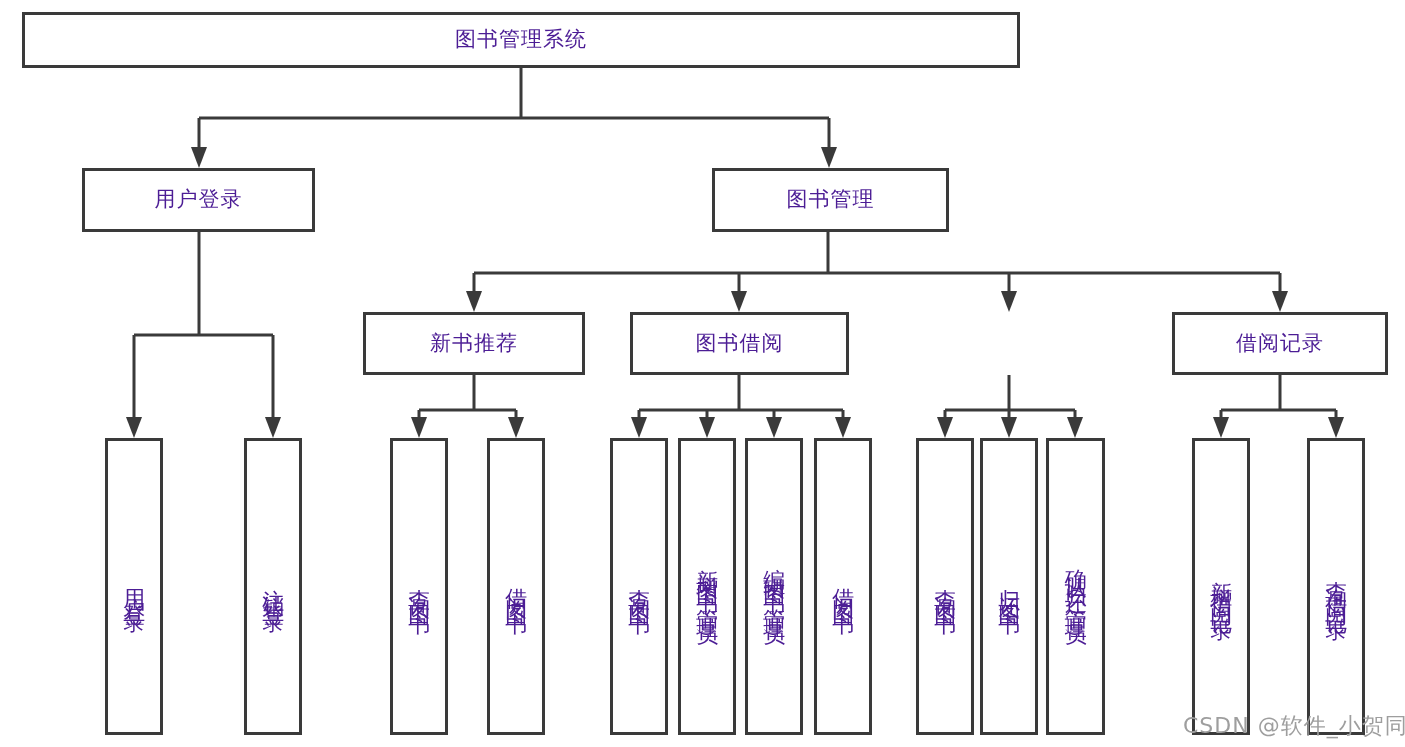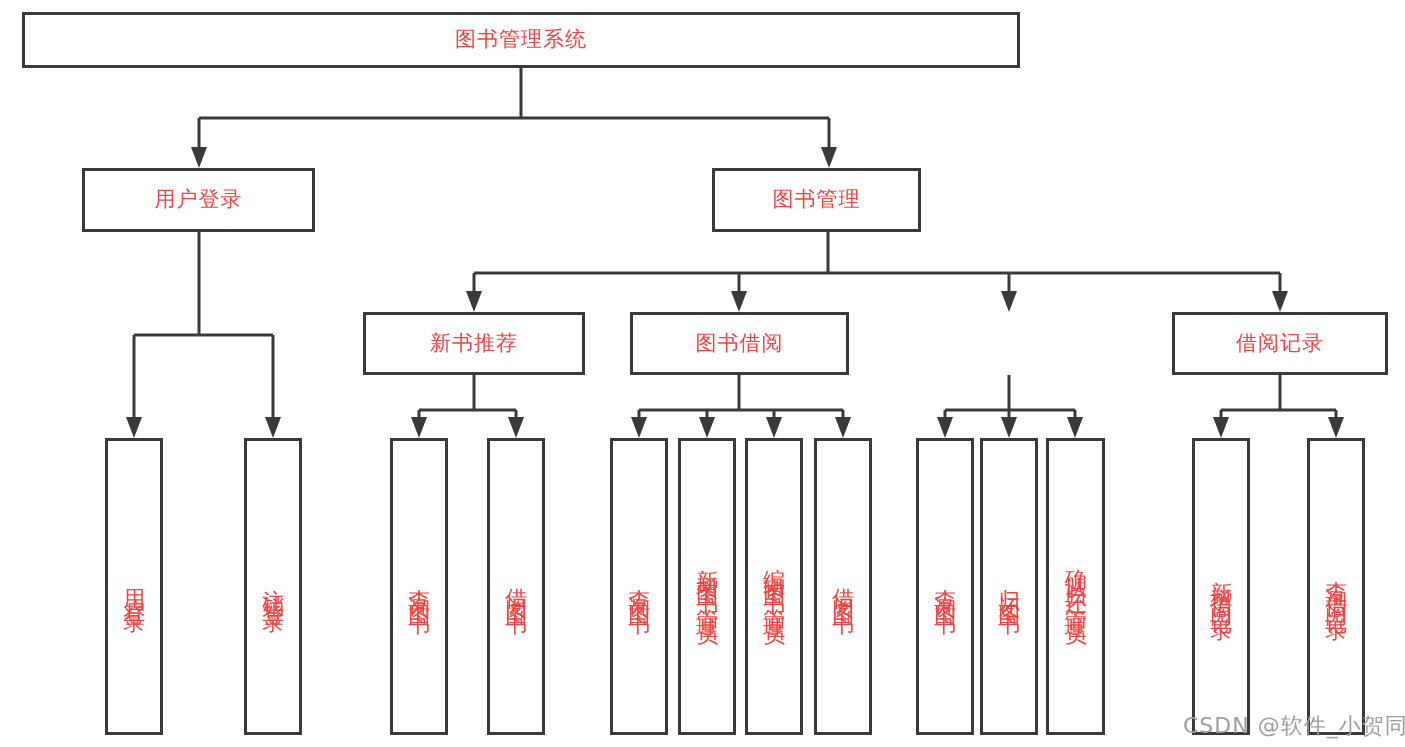--- a/index.html
+++ b/index.html
@@ -7,21 +7,21 @@
   body { font-family: "DejaVu Sans", "Liberation Sans", sans-serif; position: relative; }
 
   .stage { position: absolute; left: 0; top: 0; width: 1405px; height: 747px; }
 
   svg.connectors { position: absolute; left: 0; top: 0; }
 
   .node {
     position: absolute;
     border: 3px solid #3a3a3a;
     background: #ffffff;
-    color: #ef4444;
+    color: #4c1d95;
     display: flex;
     align-items: center;
     justify-content: center;
     font-size: 21px;
     letter-spacing: 1px;
     text-align: center;
     line-height: 1.2;
     white-space: nowrap;
   }
 
@@ -29,21 +29,21 @@
     writing-mode: vertical-rl;
     text-orientation: upright;
     font-size: 22px;
     letter-spacing: 8px;
     white-space: normal;
   }
 
   
   .n-root            { left: 22px;   top: 12px;  width: 998px; height: 56px; }
   .n-user-login      { left: 82px;   top: 168px; width: 233px; height: 64px; }
-  .n-book-mgmt       { left: 712px;  top: 168px; width: 209px; height: 64px; }
+  .n-book-mgmt       { left: 712px;  top: 168px; width: 237px; height: 64px; }
   .n-new-book-rec    { left: 363px;  top: 312px; width: 222px; height: 63px; }
   .n-book-borrow     { left: 630px;  top: 312px; width: 219px; height: 63px; }
   .n-current-borrow  { left: 900px;  top: 312px; width: 219px; height: 63px; }
   .n-borrow-records  { left: 1172px; top: 312px; width: 216px; height: 63px; }
 
   .n-login           { left: 105px;  top: 438px; width: 58px; height: 297px; }
   .n-logout          { left: 244px;  top: 438px; width: 58px; height: 297px; }
   .n-rec-query       { left: 390px;  top: 438px; width: 58px; height: 297px; }
   .n-rec-borrow      { left: 487px;  top: 438px; width: 58px; height: 297px; }
   .n-bb-query        { left: 610px;  top: 438px; width: 58px; height: 297px; }

